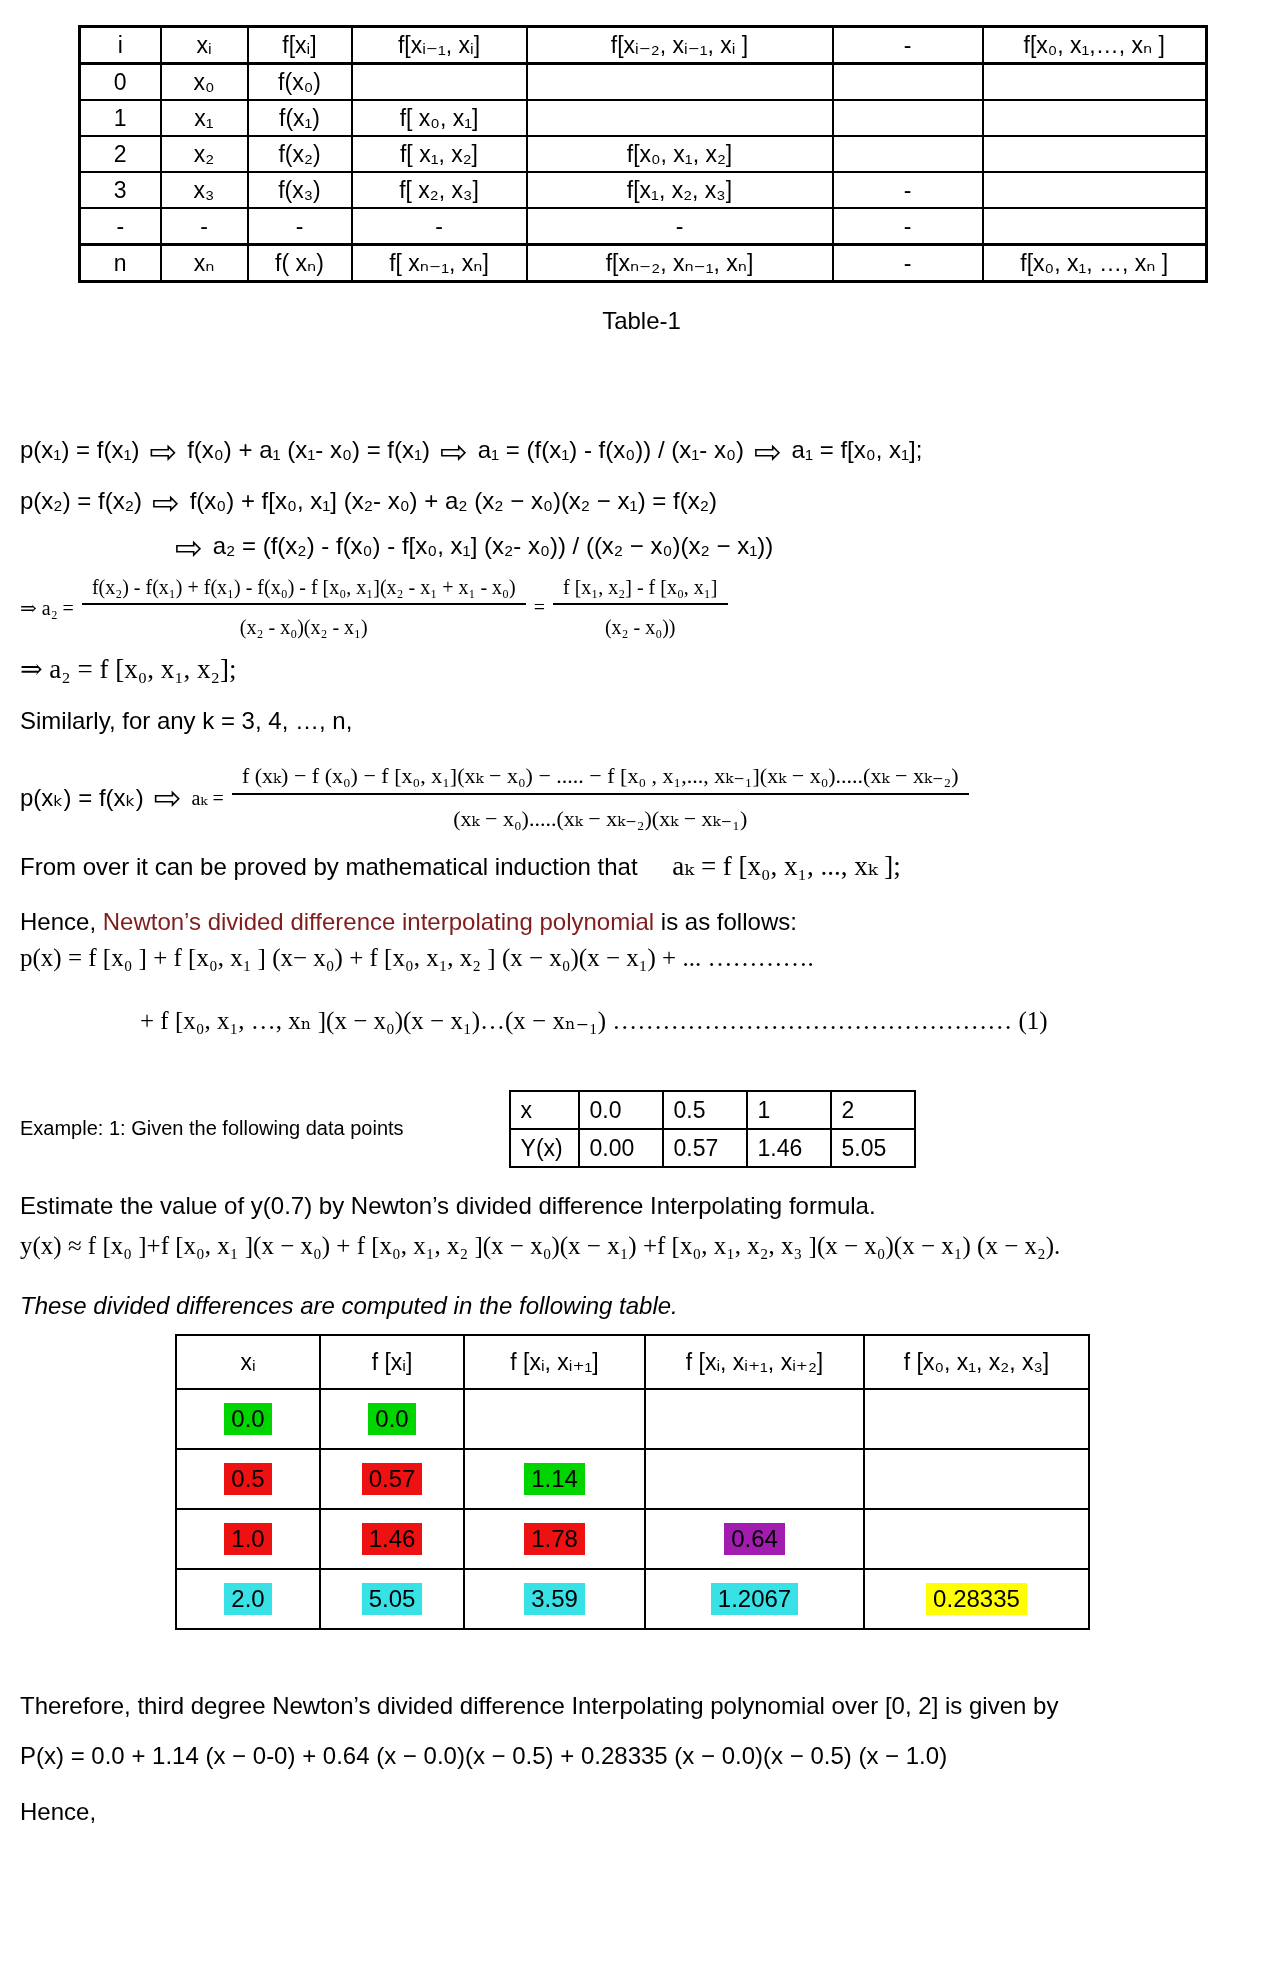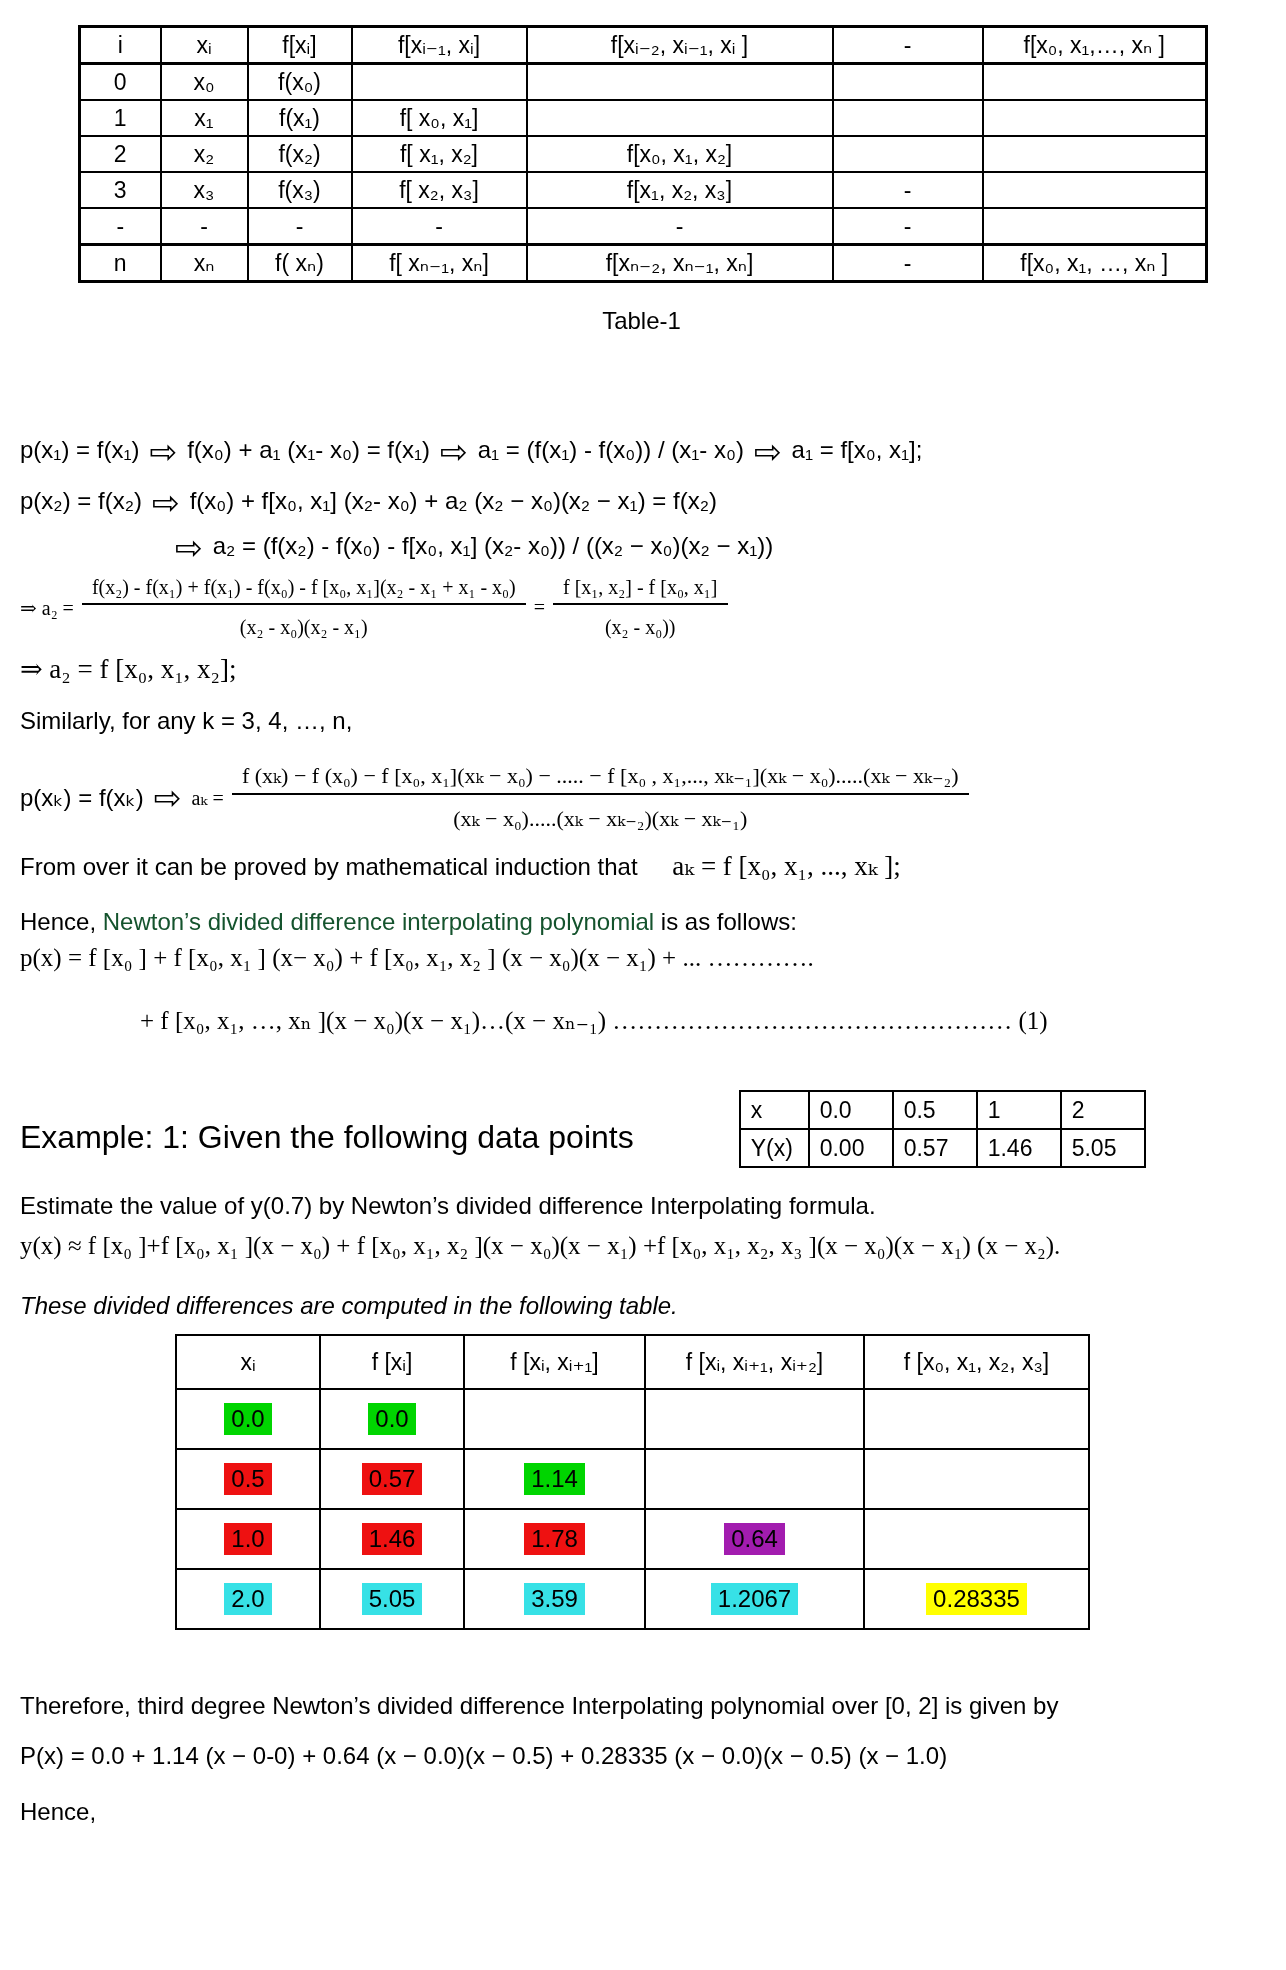--- a/index.html
+++ b/index.html
@@ -32,21 +32,21 @@
   .mt22{margin-top:22px;} .mt26{margin-top:26px;} .mt28{margin-top:28px;}
   .mt32{margin-top:32px;font-style:italic;} .mt34{margin-top:34px;} .mt8{margin-top:8px;}
   .mt24{margin-top:24px;} .mt55{margin-top:55px;} .mt62{margin-top:62px;}
   .ind145{margin-left:145px;}
   .ind120{margin-left:120px;}
   .big-serif{font-size:27px;}
   .serif25{font-size:25px;}
 
   
   .example-row{display:flex;align-items:flex-end;}
-  .example-text{font-size:32px;margin-bottom:12px;}
+  .example-text{font-size:20px;margin-bottom:28px;}
   .t3{border:2px solid #000;table-layout:fixed;margin-left:105px;}
   .t3 td{border:2px solid #000;height:36px;font-size:23px;padding:0 0 0 10px;white-space:nowrap;}
 
   
   .t2{margin:14px 0 0 155px;table-layout:fixed;border:2px solid #000;}
   .t2 th,.t2 td{border:2px solid #000;text-align:center;font-size:23px;font-weight:normal;padding:0;}
   .t2 th{height:52px;}
   .t2 td{height:58px;}
   .hl{display:inline-block;padding:2px 7px;font-size:24px;min-height:28px;}
 </style>
@@ -173,21 +173,21 @@
       <span class="den">(xₖ − x₀).....(xₖ − xₖ₋₂)(xₖ − xₖ₋₁)</span>
     </span>
   </div>
 
   <div class="eq mt18">
     <span>From over it can be proved by mathematical induction that</span>
     <span class="serif big-serif" style="margin-left:28px;">aₖ = f [x₀, x₁, ..., xₖ ];</span>
   </div>
 
   <div class="eq mt26">
-    <span>Hence, </span><span style="color: #14532d;">Newton’s divided difference interpolating polynomial</span><span> is as follows:</span>
+    <span>Hence, </span><span style="color: #7f1d1d;">Newton’s divided difference interpolating polynomial</span><span> is as follows:</span>
   </div>
 
   <div class="eq serif serif25 mt8">p(x) = f [x₀ ] + f [x₀, x₁ ] (x− x₀) + f [x₀, x₁, x₂ ] (x − x₀)(x − x₁) + ... ………….</div>
   <div class="eq serif serif25 mt34 ind120">+ f [x₀, x₁, …, xₙ ](x − x₀)(x − x₁)…(x − xₙ₋₁) ………………………………………… (1)</div>
 
   <div class="example-row mt55">
     <div class="example-text">Example: 1: Given the following data points</div>
     <table class="t3">
       <colgroup>
           <col style="width:69px">

